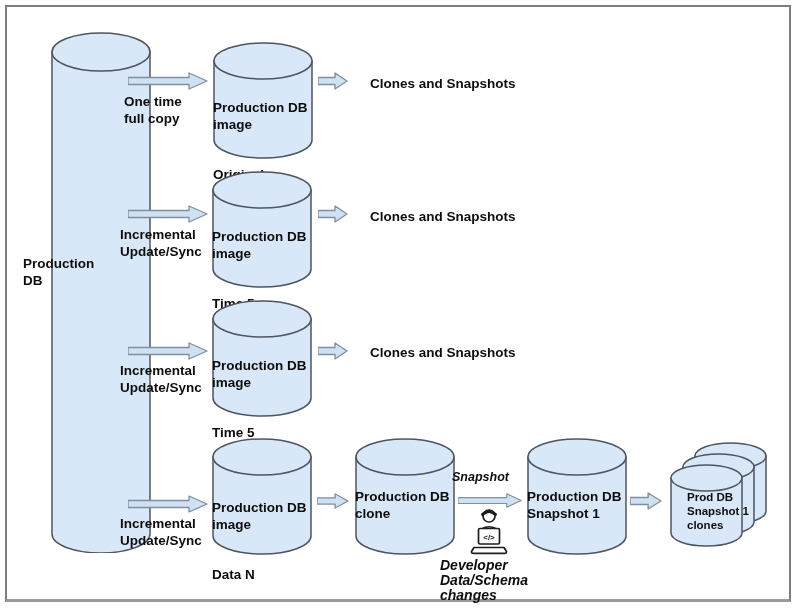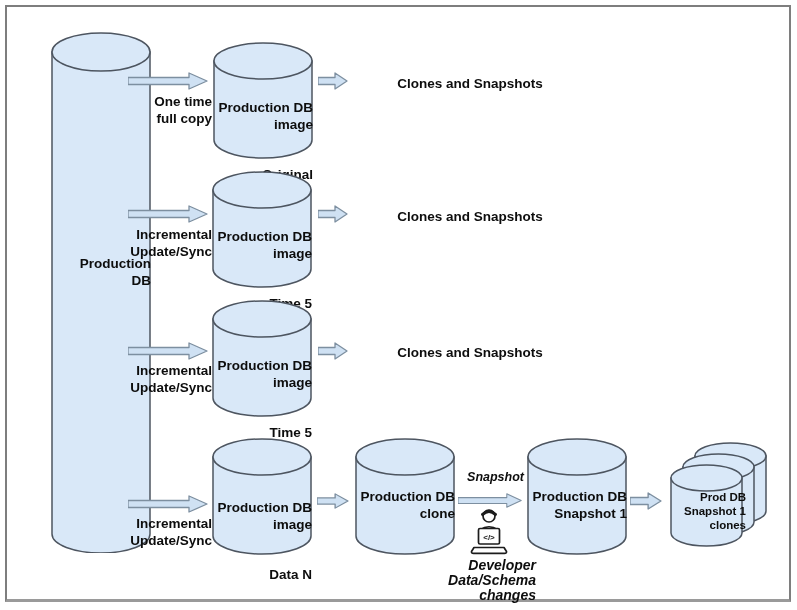--- a/index.html
+++ b/index.html
@@ -5,22 +5,22 @@
   html,body { margin:0; padding:0; background:#fff; }
   #page-root {
     position:relative; width:797px; height:610px; background:#ffffff;
     font-family:"Liberation Sans", sans-serif; color:#0d0d0d; overflow:hidden;
   }
   .abs { position:absolute; }
   #diagram-frame {
     left:5px; top:5px; width:782px; height:592px;
     border:2px solid #7e7e7e; border-bottom:3px solid #9a9a9a;
   }
-  .lbl { white-space:pre-line; text-align:right; font-weight:bold; line-height:17px; font-size:13.5px; }
-  .lbl-left { text-align:center; }
+  .lbl { white-space:pre-line; text-align:left; font-weight:bold; line-height:17px; font-size:13.5px; }
+  .lbl-left { text-align:left; }
   .italic { font-style:italic; }
   svg { display:block; }
   .cyl  { fill:var(--cylinder-fill); stroke:var(--cylinder-stroke); stroke-width:1.5; }
   .arr  { fill:var(--arrow-fill);    stroke:var(--arrow-stroke);    stroke-width:1.3; stroke-linejoin:round; }
   .dev  { stroke:#1c1c1c; fill:none; stroke-width:1.7; stroke-linecap:round; stroke-linejoin:round; }
   .devfill { fill:#ffffff; }
   .cyl-label { position:absolute; left:0; right:0; top:44px; }
   .cyl-sub   { margin-top:16px; }
   .stack-label { font-size:11.5px; line-height:14px; }
 </style>
@@ -189,17 +189,17 @@
       <ellipse class="cyl" cx="36.5" cy="14" rx="35.5" ry="13"></ellipse>
     </svg>
     <svg class="abs" style="left:12px; top:11px;" width="73" height="84" viewBox="0 0 73 84">
       <path class="cyl" d="M1,14 V69 A35.5,13 0 0 0 72,69 V14 Z"></path>
       <ellipse class="cyl" cx="36.5" cy="14" rx="35.5" ry="13"></ellipse>
     </svg>
     <svg class="abs" style="left:0; top:22px;" width="73" height="84" viewBox="0 0 73 84">
       <path class="cyl" d="M1,14 V69 A35.5,13 0 0 0 72,69 V14 Z"></path>
       <ellipse class="cyl" cx="36.5" cy="14" rx="35.5" ry="13"></ellipse>
     </svg>
-    <div class="abs lbl stack-label" style="left:0; top:48px; width:76px;">Prod DB
+    <div class="abs lbl stack-label" style="left:17px; top:48px; width:76px;">Prod DB
 Snapshot 1
 clones</div>
   </div>
 </div>
 
 </body></html>

